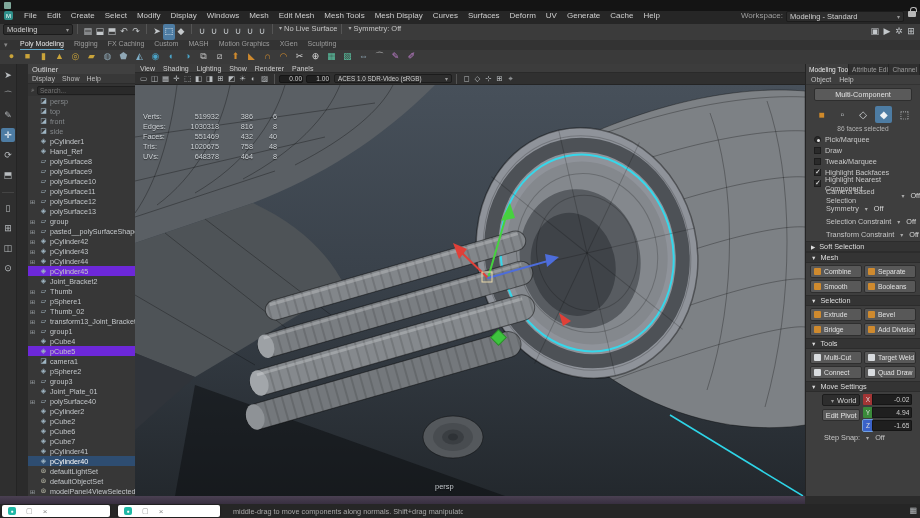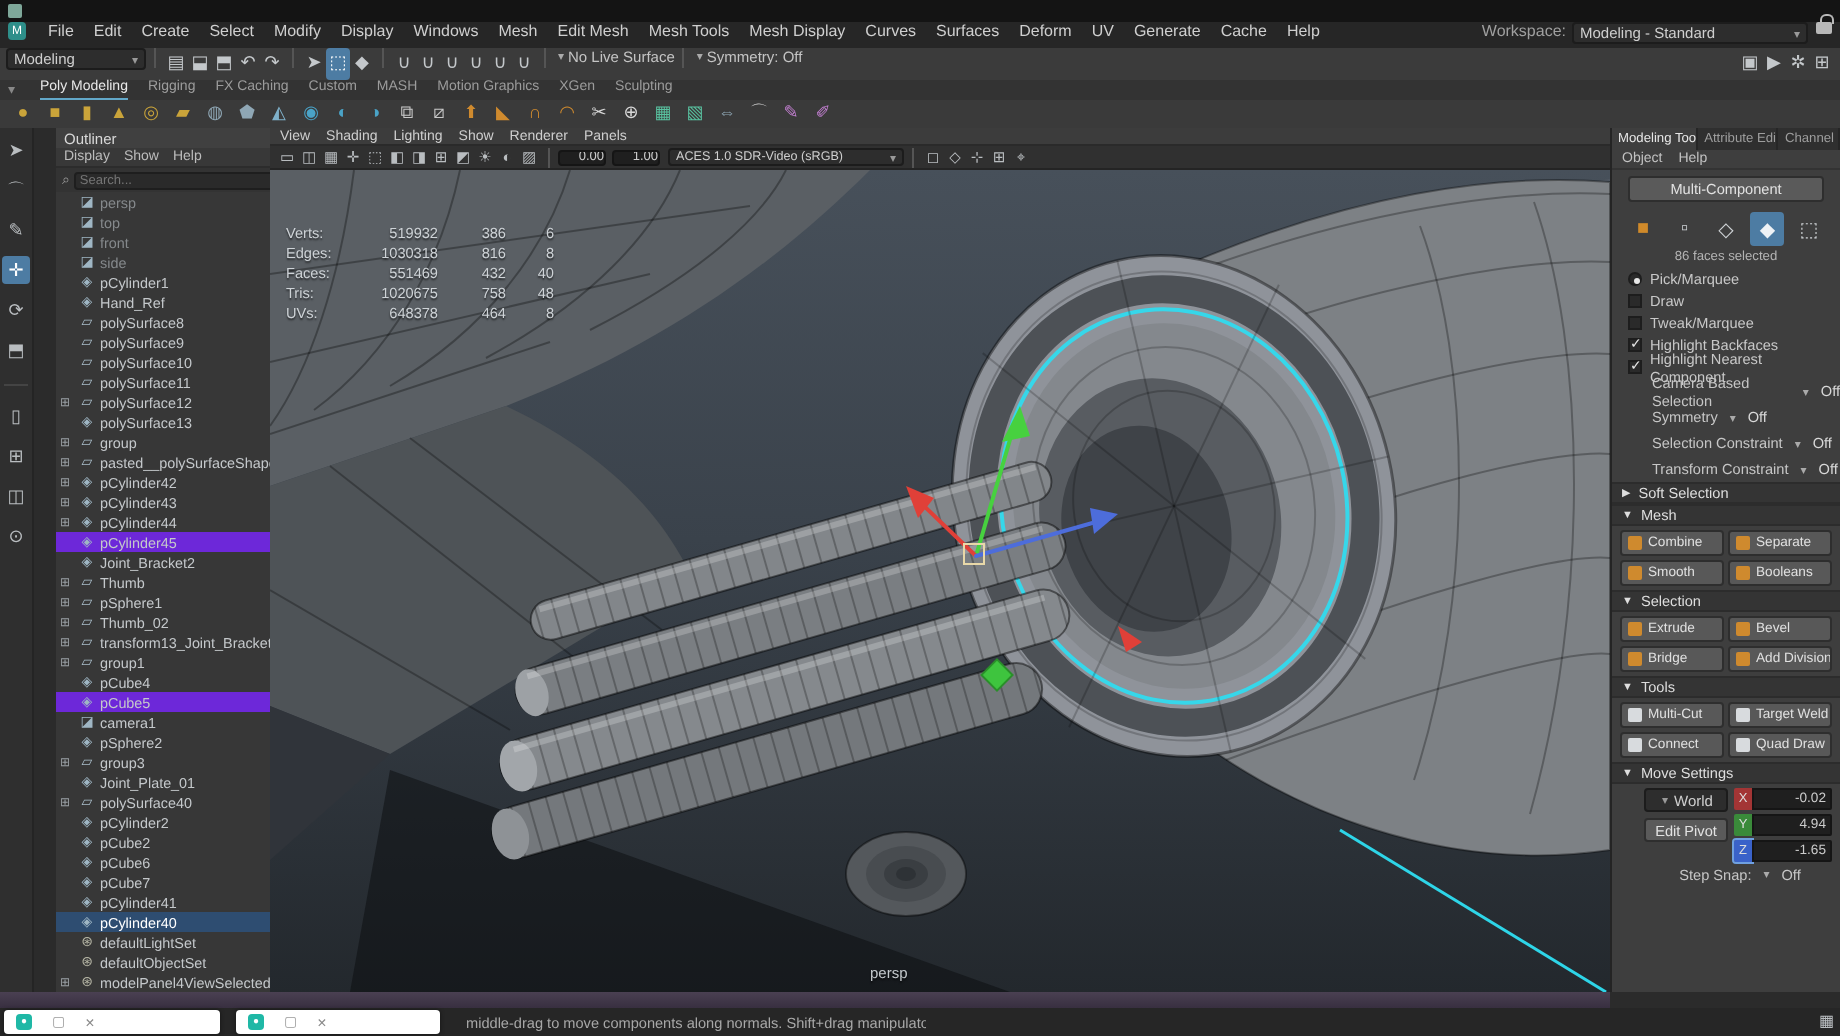--- a/index.html
+++ b/index.html
@@ -106,30 +106,30 @@
   .tk-box.on::after{content:"✓";position:absolute;left:0;top:-2px;font-size:7px;color:#e8e8e8;}
   .tk-box.radio.on::after{content:"";left:1.5px;top:1.5px;width:3px;height:3px;border-radius:50%;background:#e8e8e8;}
   .tk-dd{display:flex;align-items:center;height:13px;padding-left:20px;gap:4px;color:#c6c6c6;}
   .tk-dd .val{color:#d8d8d8;}
   .tk-sec{height:11px;background:#343434;display:flex;align-items:center;gap:4px;padding-left:5px;
           color:#dedede;border-top:1px solid #2c2c2c;border-bottom:1px solid #2c2c2c;font-size:7.3px;}
   .tk-grid{display:grid;grid-template-columns:1fr 1fr;gap:2px;padding:2px 4px;}
   .tk-btn{height:13px;background:#585858;border:1px solid #2e2e2e;border-radius:2px;display:flex;align-items:center;
           gap:3px;padding:0 3px;color:#e0e0e0;font-size:6.8px;white-space:nowrap;overflow:hidden;}
   .tk-btn .bic{width:7px;height:7px;border-radius:1px;flex:none;}
-  #tk-move{padding:2px 4px;margin-left:12px;}
+  #tk-move{padding:2px 16px;}
   #tk-move .mrow{display:flex;gap:3px;}
   #tk-move .leftcol{display:flex;flex-direction:column;gap:3px;width:52px;}
   #tk-move .fieldcol{display:flex;flex-direction:column;gap:2px;flex:1;}
   .axfield{display:flex;align-items:center;height:11px;}
   .axtag{width:9px;height:11px;display:flex;align-items:center;justify-content:center;color:#ddd;font-size:6.5px;border-radius:1px 0 0 1px;}
   .axfield input{flex:1;height:11px;background:#1f1f1f;border:1px solid #151515;color:#ccc;font-size:6.8px;
                  text-align:right;padding:0 2px;border-radius:0 1px 1px 0;font-family:inherit;width:40px;}
   .axfield.active .axtag{outline:1px solid #6fa0e0;}
-  .stepsnap{display:flex;align-items:center;gap:4px;height:12px;padding-left:2px;color:#c6c6c6;justify-content:center;}
+  .stepsnap{display:flex;align-items:center;gap:4px;height:12px;padding-left:2px;color:#c6c6c6;}
 
   
   #timestrip{left:0;top:496px;width:805px;height:8px;background:linear-gradient(#4a4052,#382f40);}
   #timestrip-r{left:805px;top:496px;width:115px;height:8px;background:#2b2b2b;}
   #cmdrow{left:0;top:504px;width:920px;height:14px;background:#262626;font-size:7.3px;}
   #help-line{position:absolute;left:233px;top:3px;width:230px;color:#a8a8a8;white-space:nowrap;overflow:hidden;}
   #mel{position:absolute;left:468px;top:1px;display:flex;align-items:center;gap:4px;}
   #mel .mel-lb{color:#cfcfcf;font-size:7.5px;}
   #mel input{width:408px;height:10px;background:#1c1c1c;border:1px solid #111;border-radius:2px;font-family:inherit;color:#ccc;font-size:7px;}
   #script-ic{position:absolute;right:3px;top:2px;font-size:8px;color:#b9bdc0;}

